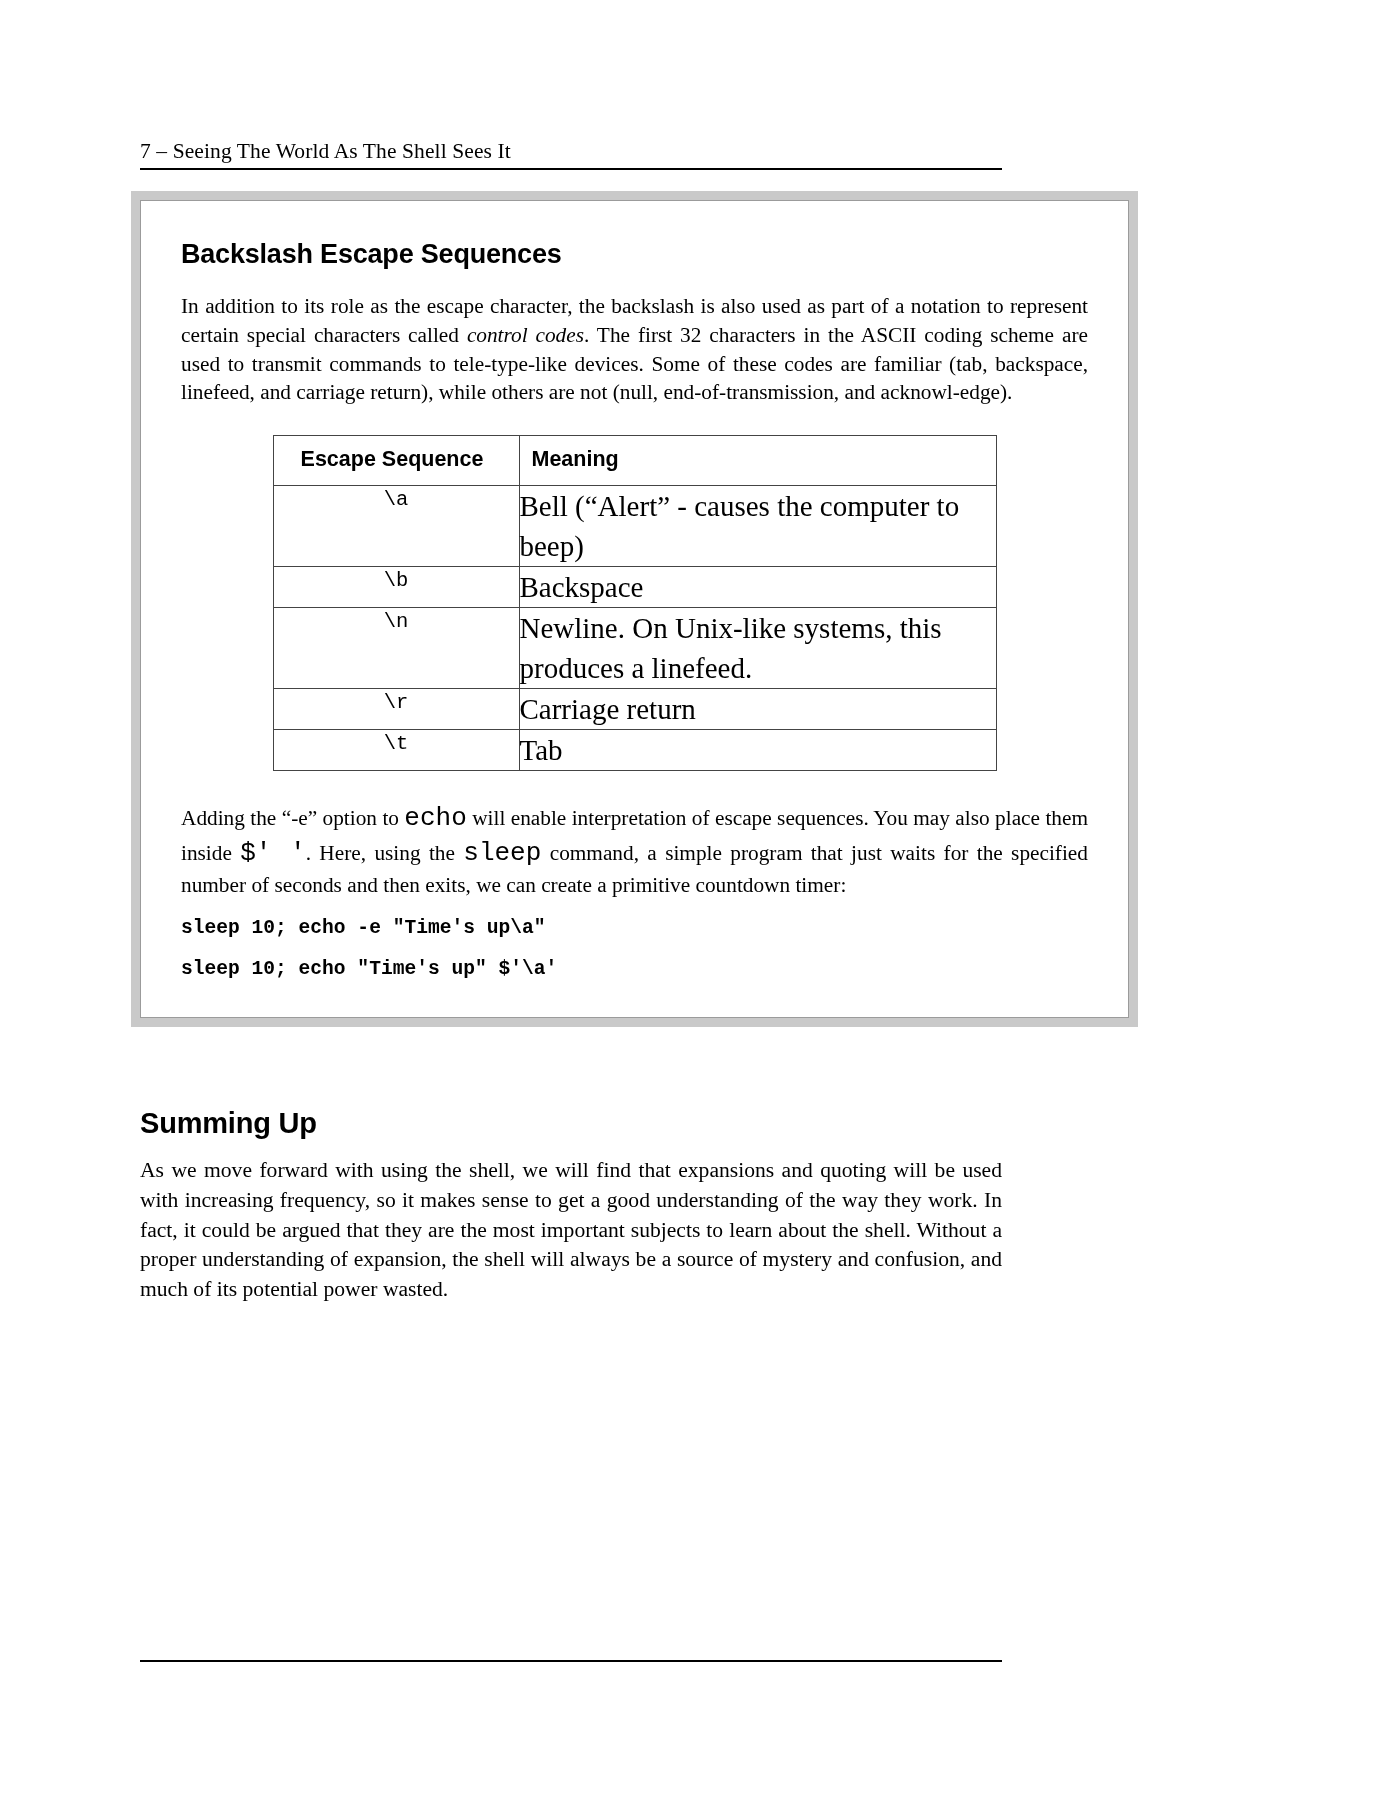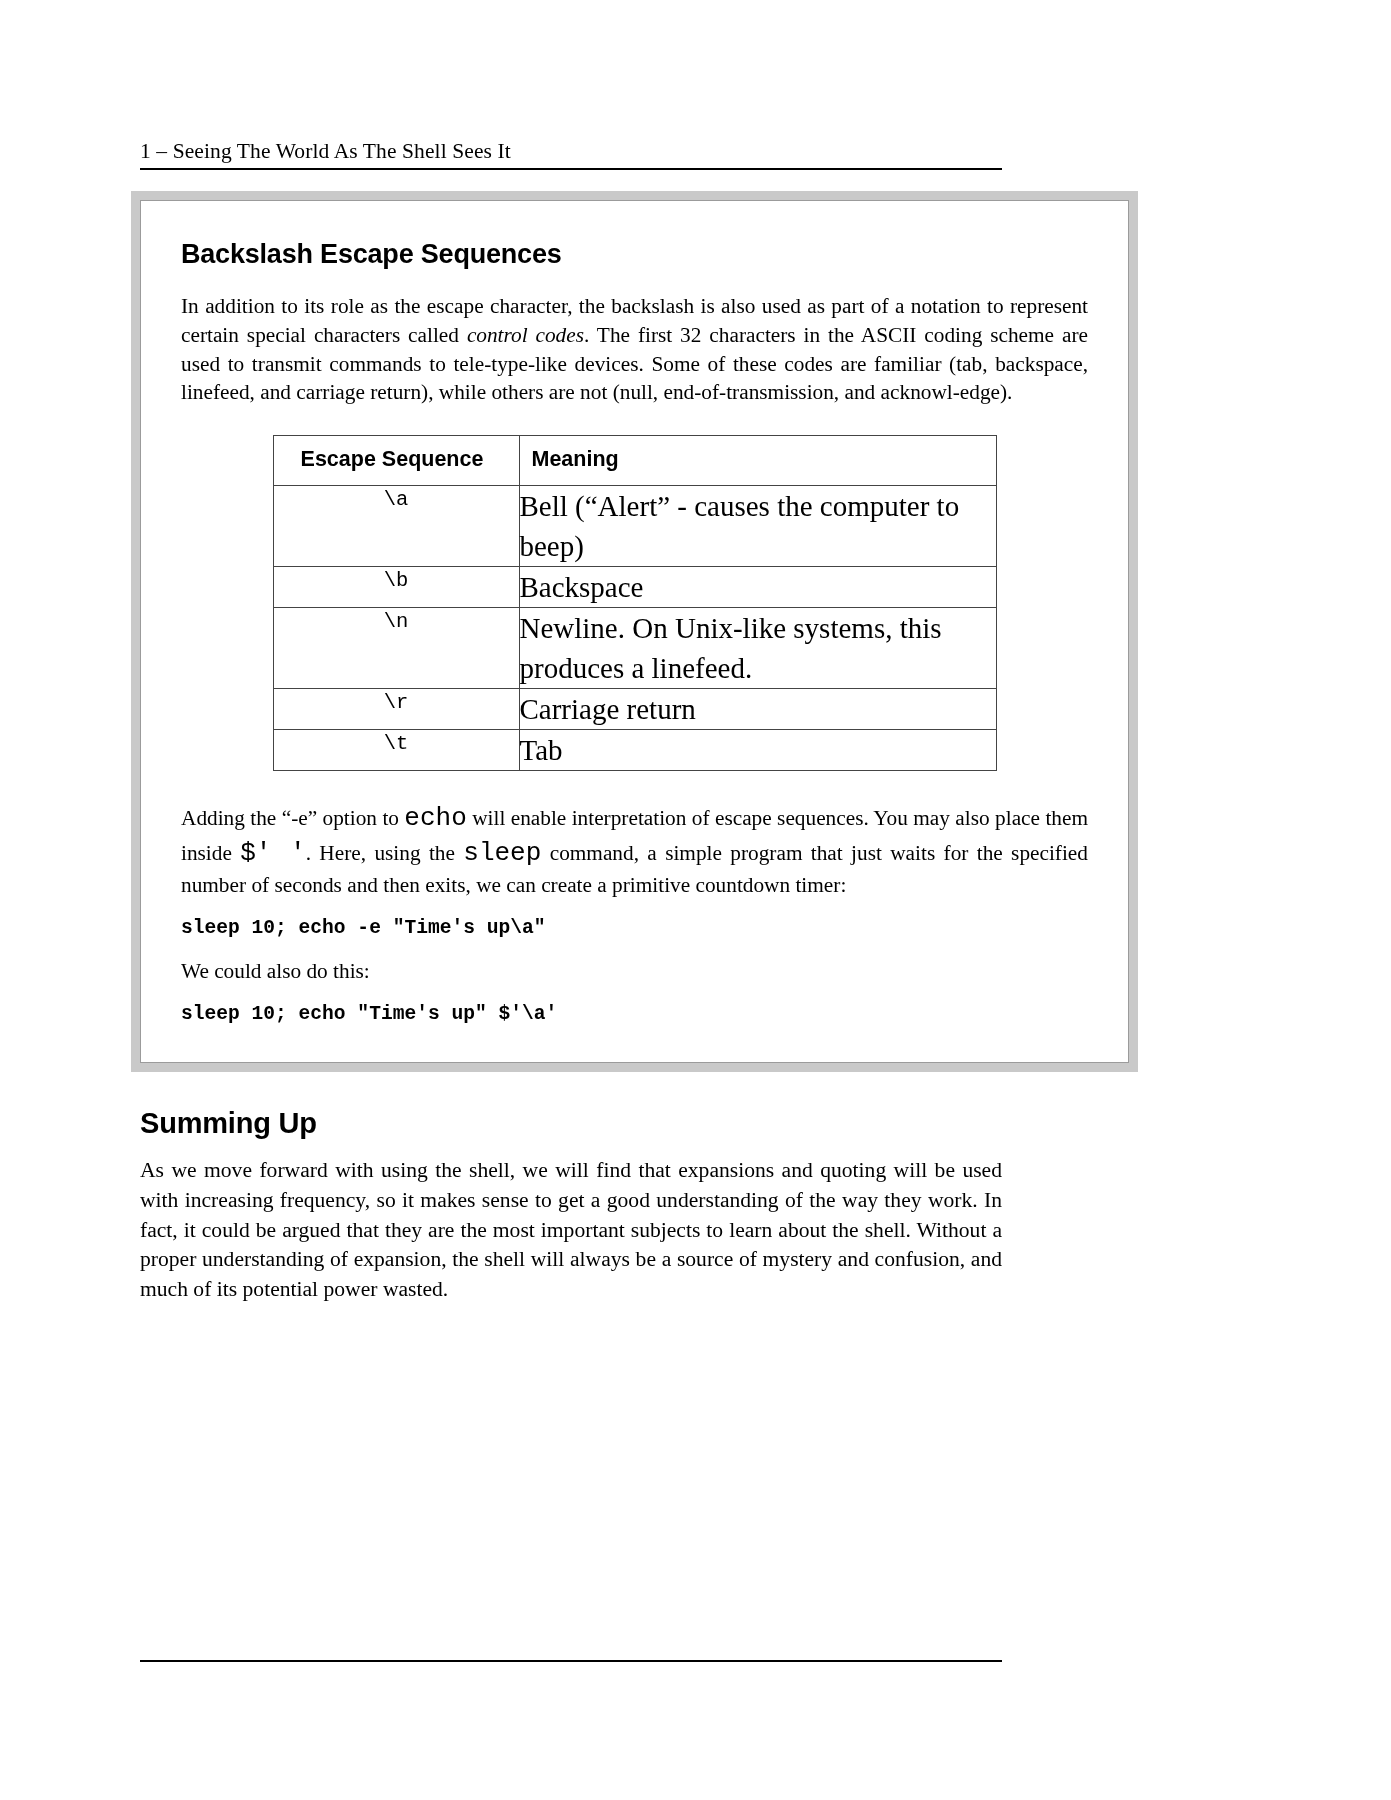--- a/index.html
+++ b/index.html
@@ -165,21 +165,21 @@
   .page-footer .ft-num {
     font-family: "Liberation Serif", serif;
     font-size: 21.5px;
     margin-top: 7px;
   }
 </style>
 </head>
 <body>
 
 <div class="running-head">
-  <div class="rh-text">1 – Seeing The World As The Shell Sees It</div>
+  <div class="rh-text">7 – Seeing The World As The Shell Sees It</div>
   <div class="rh-rule"></div>
 </div>
 
 <div class="sidebar-box">
   <div class="sidebar-inner">
 
     <h2 class="box-title">Backslash Escape Sequences</h2>
 
     <p class="body"><span>In addition to its role as the escape character, the backslash is also used as part of a notation to represent certain special characters called </span><span class="ital">control codes</span><span>. The first 32 characters in the ASCII coding scheme are used to transmit commands to tele-type-like devices. Some of these codes are familiar (tab, backspace, linefeed, and carriage return), while others are not (null, end-of-transmission, and acknowl-edge).</span></p>
 
@@ -218,21 +218,20 @@
           </tr>
         </tbody>
       </table>
     </div>
 
 
     <p class="body"><span>Adding the “-e” option to </span><code class="mono">echo</code><span> will enable interpretation of escape sequences. You may also place them inside </span><code class="mono">$'  '</code><span>. Here, using the </span><code class="mono">sleep</code><span> command, a simple program that just waits for the specified number of seconds and then exits, we can create a primitive countdown timer:</span></p>
 
     <pre class="code-line">sleep 10; echo -e "Time's up\a"</pre>
 
-    <p class="body">We could also do this:</p>
 
     <pre class="code-line" style="margin-bottom:0">sleep 10; echo "Time's up" $'\a'</pre>
 
   </div>
 </div>
 
 <div class="after-box">
   <h2 class="section-title">Summing Up</h2>
   <p class="body last">As we move forward with using the shell, we will find that expansions and quoting will be used with increasing frequency, so it makes sense to get a good understanding of the way they work. In fact, it could be argued that they are the most important subjects to learn about the shell. Without a proper understanding of expansion, the shell will always be a source of mystery and confusion, and much of its potential power wasted.</p>
 </div>

